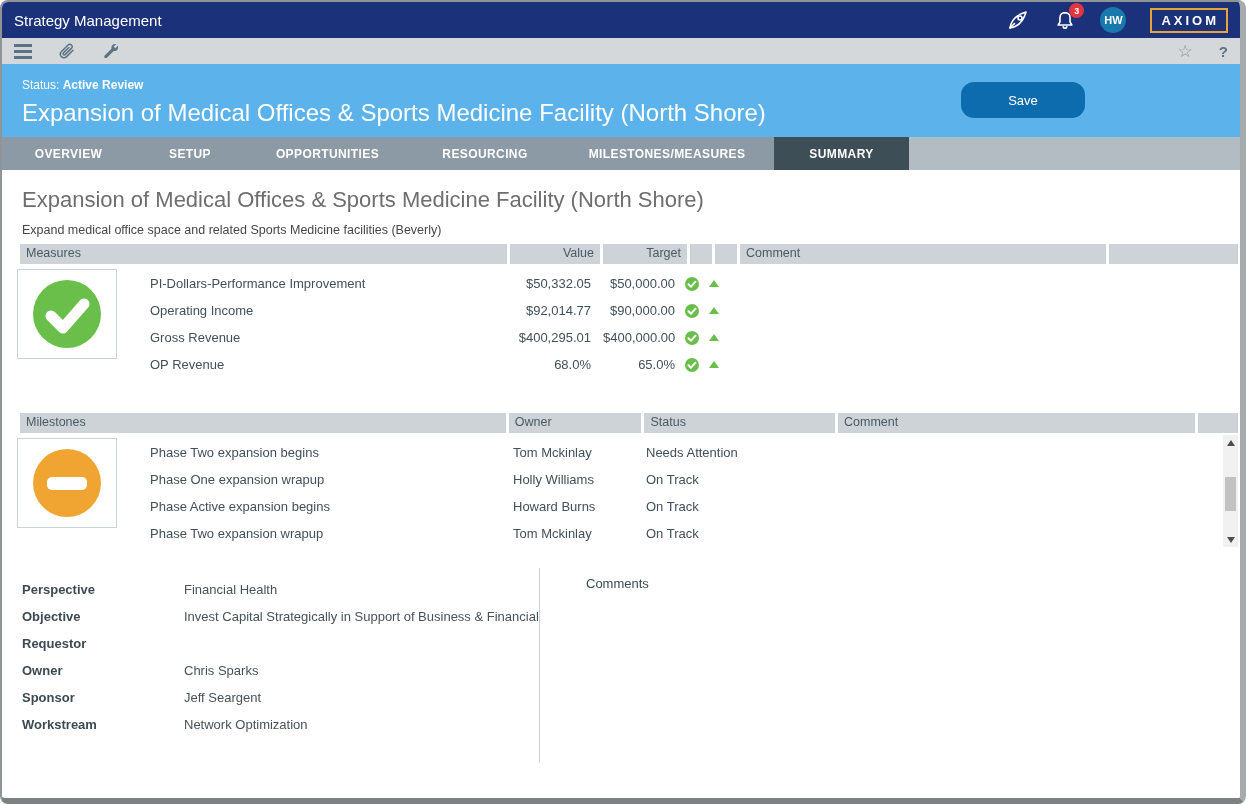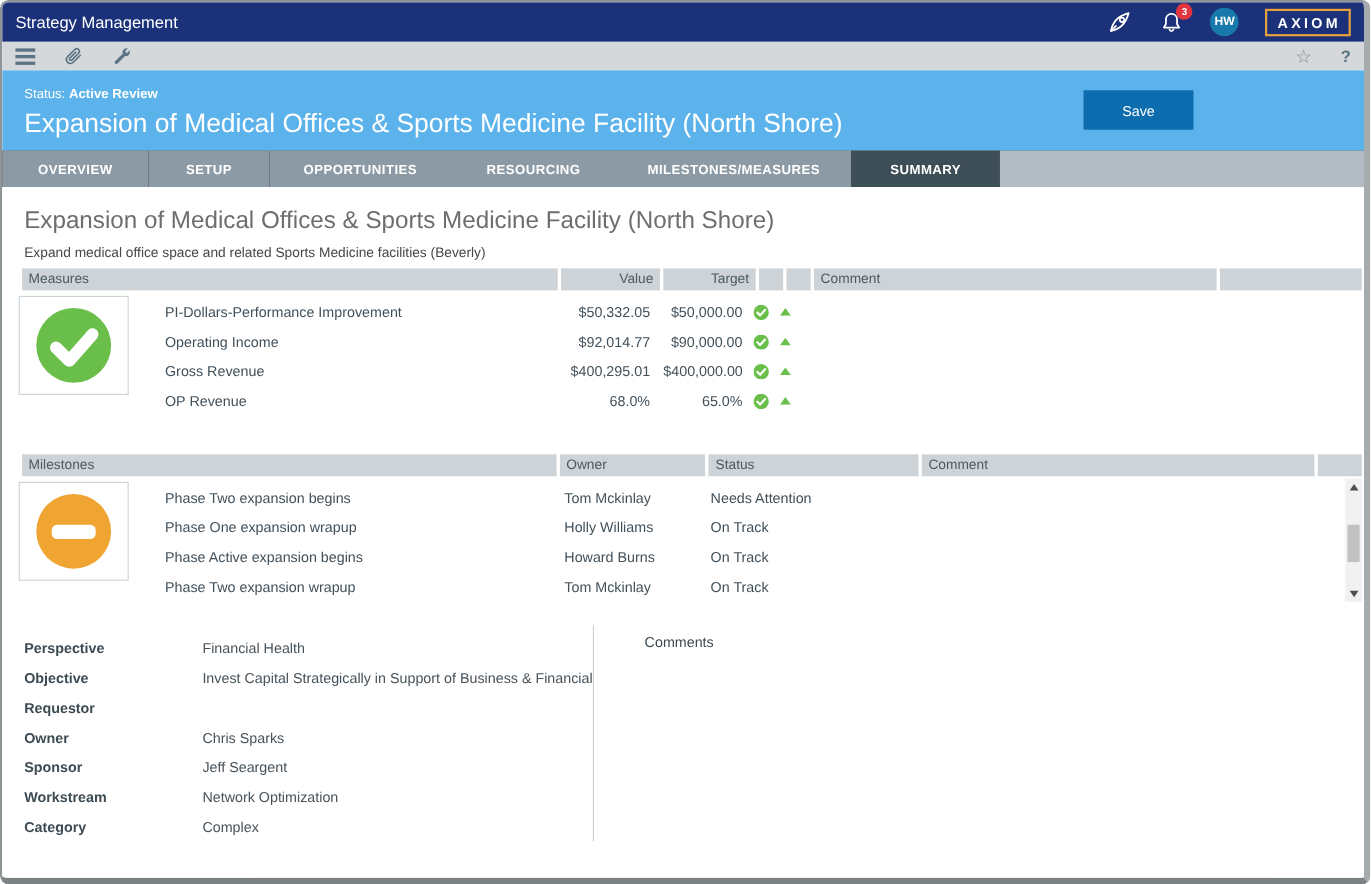--- a/index.html
+++ b/index.html
@@ -35,22 +35,22 @@
   .hamburger span{ width:18px; height:3px; background:#5c7383; }
   .toolbar-right{ margin-left:auto; display:flex; align-items:center; gap:26px; }
   .star-glyph{ font-size:17px; color:#7d8archive994; color:#82909a; line-height:1; }
   .q-glyph{ font-size:15px; font-weight:bold; color:#5c7383; line-height:1; }
 
   
   .banner{ position:absolute; left:0; top:62px; right:0; height:73px; background:#5cb3ec; padding:14px 0 0 20px; }
   .status-line{ color:#fff; font-size:12px; }
   .status-line b{ font-weight:bold; }
   .banner-title{ color:#fff; font-size:24px; font-weight:normal; margin-top:7px; white-space:nowrap; }
-  .save-btn{ position:absolute; right:155px; top:18px; width:100px; height:36px; background:#0d6cae;
-    color:#fff; border:none; border-radius:1px; font-size:13px; font-family:inherit; cursor:pointer; }
+  .save-btn{ position:absolute; right:155px; top:18px; width:124px; height:36px; background:#0d6cae;
+    color:#fff; border:none; border-radius:13px; font-size:13px; font-family:inherit; cursor:pointer; }
 
   
   .tabs{ position:absolute; left:0; top:135px; right:0; height:33px; display:flex; gap:0; background:#0f172a; }
   .tab{ background:#8b9aa4; color:#fff; font-size:12px; font-weight:bold; letter-spacing:.4px;
     display:flex; align-items:center; justify-content:center; cursor:pointer; }
   .tab.active{ background:#3d4e57; }
   .tab-filler{ flex:1; background:#b3bcc2; }
 
   
   .content{ position:absolute; left:0; top:168px; right:0; bottom:0; background:#fff; }
@@ -320,24 +320,20 @@
           <span class="field-value">Chris Sparks</span>
         </div>
         <div class="field-row">
           <span class="field-label">Sponsor</span>
           <span class="field-value">Jeff Seargent</span>
         </div>
         <div class="field-row">
           <span class="field-label">Workstream</span>
           <span class="field-value">Network Optimization</span>
         </div>
-        <div class="field-row">
-          <span class="field-label">Category</span>
-          <span class="field-value">Complex</span>
-        </div>
       </div>
       <div class="comments-pane">
         <div class="comments-title">Comments</div>
       </div>
     </div>
   </div>
 
 </div>
 
 </body></html>

